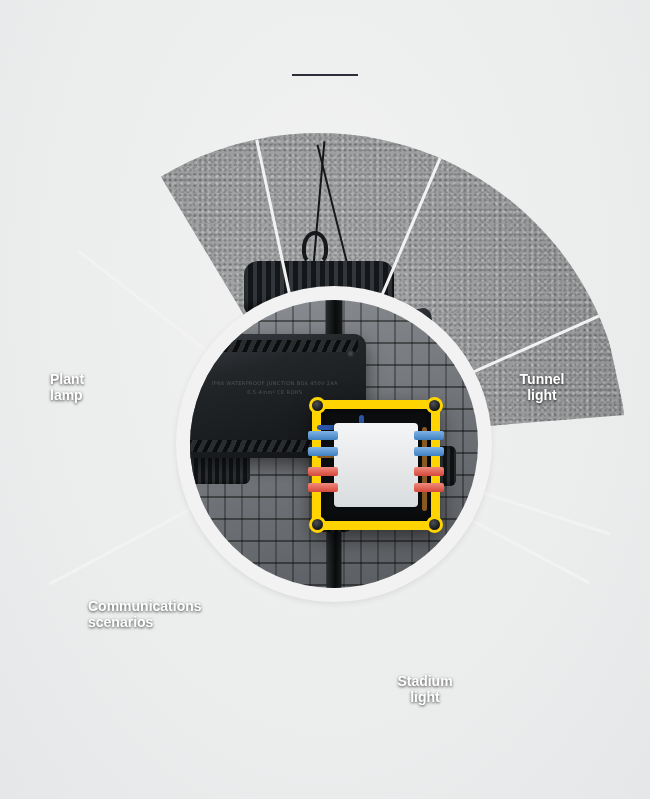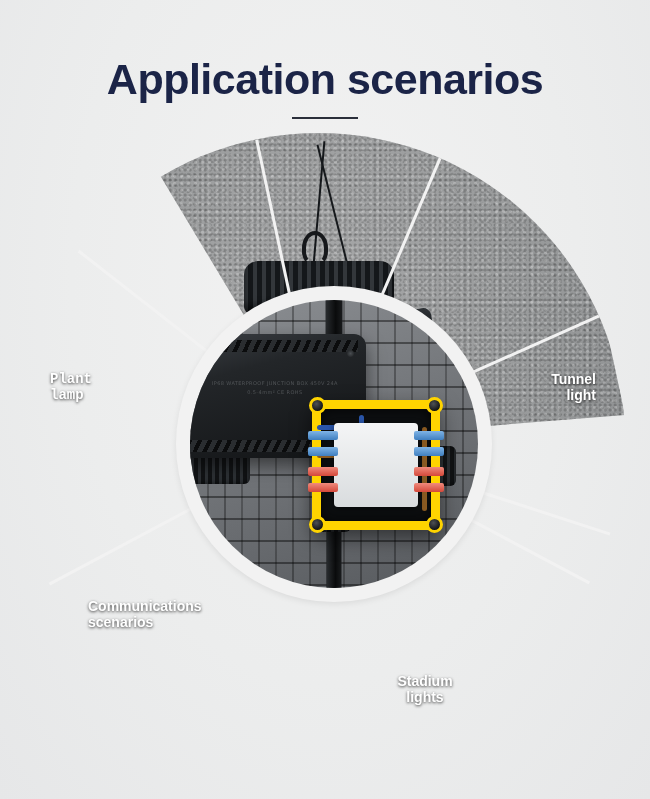--- a/index.html
+++ b/index.html
@@ -466,30 +466,29 @@
   
   .label{
     position:absolute;
     color:#ffffff;
     font-size:14px;
     font-weight:bold;
     line-height:16px;
     text-shadow:0 1px 3px rgba(0,0,0,.75);
     white-space:pre-line;
   }
-  .lb-plant{ left:50px; top:371px;font-family:Liberation Mono, monospace; }
-  .lb-tunnel{ left:488px; top:371px; width:108px; text-align:right; }
+  .lb-plant{ left:50px; top:371px; }
+  .lb-tunnel{ left:488px; top:371px; width:108px; text-align:center; }
   .lb-comm{ left:88px; top:598px; }
   .lb-stadium{ left:370px; top:673px; width:110px; text-align:center; }
 </style>
 </head>
 <body>
 
 <div class="header">
-  <div class="title">Application scenarios</div>
   <div class="title-rule"></div>
 </div>
 
 <div class="wheel">
 
   <div class="seg seg-top">
     <div class="seg-img concrete"></div>
     <div class="highbay">
       <div class="hb-cable"></div>
       <div class="hb-cable2"></div>
@@ -630,13 +629,13 @@
   </div>
 </div>
 
 <div class="label lb-plant">Plant
 lamp</div>
 <div class="label lb-tunnel">Tunnel
 light</div>
 <div class="label lb-comm">Communications
 scenarios</div>
 <div class="label lb-stadium">Stadium
-lights</div>
+light</div>
 
 </body></html>

